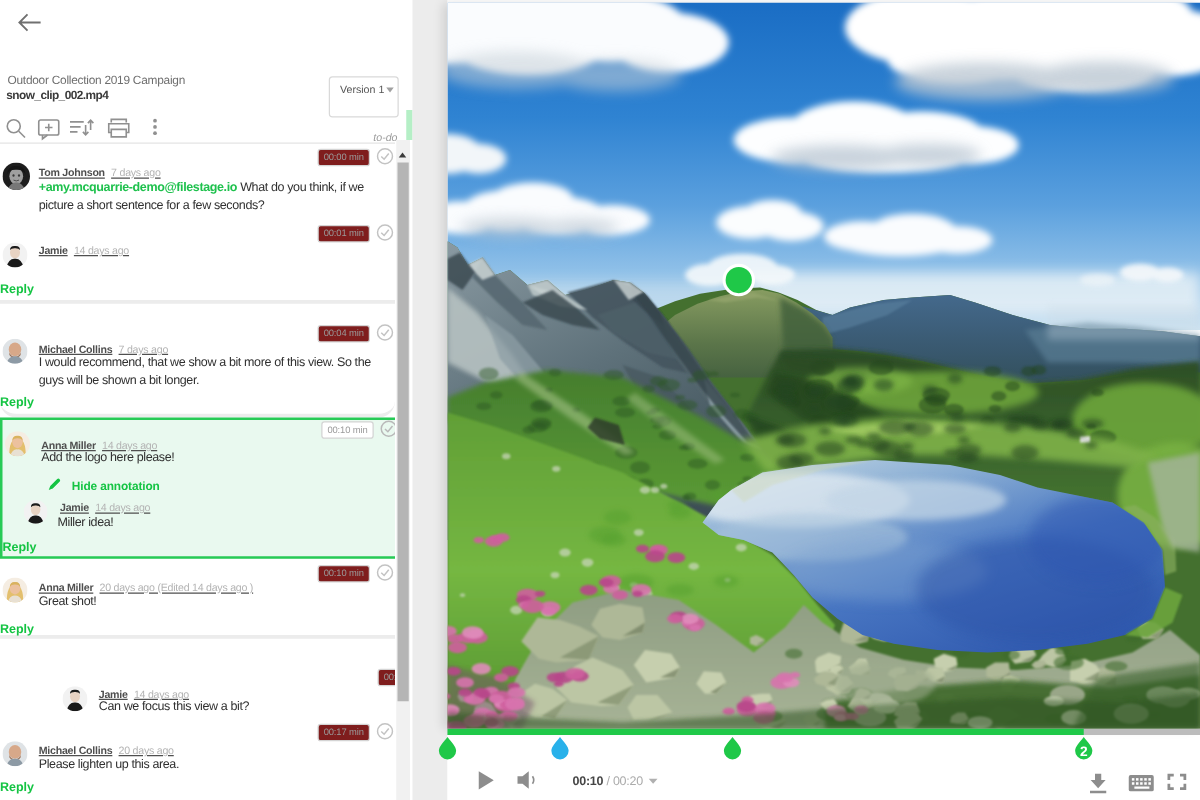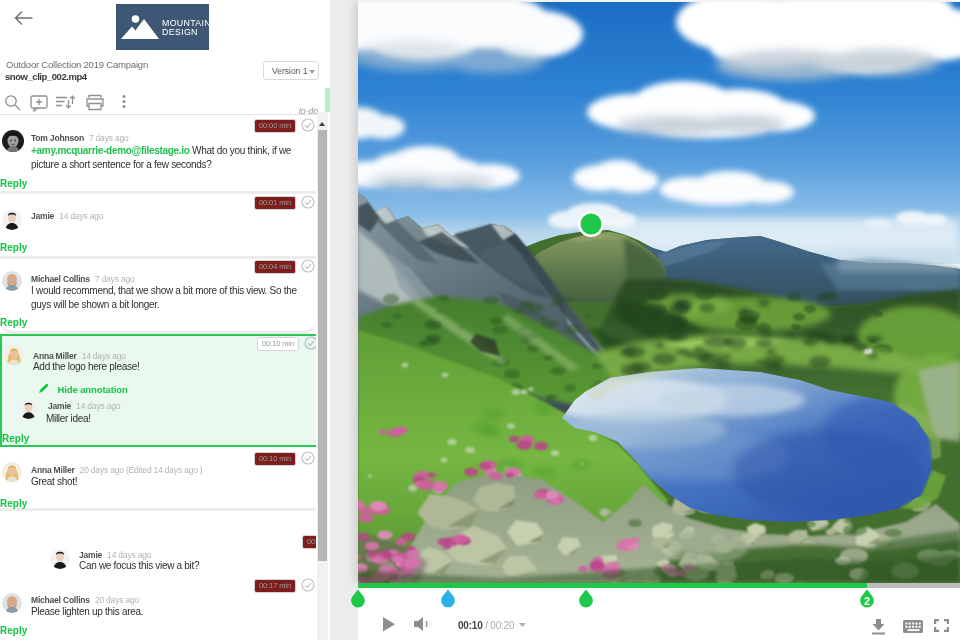--- a/index.html
+++ b/index.html
@@ -11,33 +11,33 @@
 #scroll { position:absolute; left:316px; top:0; width:14px; height:640px; background:transparent; }
 #scroll .track { position:absolute; left:1px; top:112px; width:11px; height:528px; background:#f1f1f1; }
 #scroll .thumb { position:absolute; left:2px; top:130px; width:9px; height:431px; background:#b5b5b5; }
 #scroll .greenbar { position:absolute; left:9px; top:88px; width:5px; height:24px; background:#b5efc6; }
 .arrowup { position:absolute; left:3px; top:121.5px; width:0; height:0; border-left:3.4px solid transparent; border-right:3.4px solid transparent; border-bottom:4.4px solid #3c3c3c; }
 
 #backarrow { position:absolute; left:12px; top:6px; width:24px; height:24px; color:#6b6b6b; }
 #logo { position:absolute; left:116px; top:4px; width:93px; height:46px; background:#3d5775; }
 #proj { position:absolute; left:6px; top:59px; font-size:9.5px; color:#6e6e6e; letter-spacing:-0.2px; }
 #fname { position:absolute; left:5px; top:71px; font-size:9.5px; font-weight:bold; color:#3a3a3a; letter-spacing:-0.45px; }
-#verbtn { position:absolute; left:263px; top:61px; width:56px; height:19px; border:1px solid #d9d9d9; border-radius:3px; background:#fff; font-size:8.5px; color:#555; line-height:19px; padding-left:8px; }
+#verbtn { position:absolute; left:263px; top:61px; width:56px; height:33px; border:1px solid #d9d9d9; border-radius:3px; background:#fff; font-size:8.5px; color:#555; line-height:19px; padding-left:8px; }
 #verbtn .caret { position:absolute; right:3.5px; top:8px; width:0; height:0; border-left:3.5px solid transparent; border-right:3.5px solid transparent; border-top:4px solid #a0a0a0; }
 #toolbar { position:absolute; left:0; top:88px; width:316px; height:27px; border-bottom:1px solid #e4e4e4; }
 #todo { position:absolute; right:-2px; top:16px; line-height:10px; }
 #todo .t1 { font-style:italic; font-size:8.5px; color:#9a9a9a; }
 #todo .t2 { font-weight:bold; font-size:9px; color:#3a3a3a; }
 
 #comments { position:absolute; left:0; top:115px; width:316px; height:525px; overflow:hidden; }
 .card { position:absolute; left:0; width:316px; background:#fff; border-bottom:3px solid #ececec; }
 .pill { position:absolute; right:20px; top:4px; border:1px solid #d4d4d4; border-radius:2.5px; background:#7f1d1d; font-size:7.5px; color:#9a9a9a; padding:1px 4px 1.5px 4px; letter-spacing:-0.1px; }
 .chk { position:absolute; right:1px; top:3px; }
 .avatar { position:absolute; left:2px; width:20px; height:20px; border-radius:50%; overflow:hidden; }
-.nrow { position:absolute; left:31px; font-size:8.5px; font-weight:bold; color:#4f4f4f; white-space:nowrap; letter-spacing:-0.2px; }
+.nrow { position:absolute; left:31px; font-size:8.5px; font-weight:bold; color:#4f4f4f; white-space:nowrap; letter-spacing:-0.2px;text-decoration:underline; }
 .nrow .dt { font-weight:normal; color:#b3b3b3; font-size:8.5px; margin-left:5px; }
 .msg { position:absolute; left:31px; font-size:10px; color:#303030; line-height:14px; letter-spacing:-0.3px; width:272px; }
 .msg .grn { color:#1ec14d;font-weight:bold; }
 .reply { position:absolute; left:0; width:316px; text-align:left; font-size:10px; font-weight:bold; color:#14c443; }
 
 #gcard { position:absolute; left:0; top:219px; width:319px; height:113px; background:#e9f9ef; border:2px solid #27ca56; }
 
 #player { position:absolute; left:358px; top:0; width:602px; height:640px; background:#fff; }
 #photo { position:absolute; left:0; top:2px; width:602px; height:581px; box-shadow:-4px 0 8px rgba(0,0,0,0.12); }
 #pbar { position:absolute; left:0; top:583px; width:602px; height:5px; background:#bcbcbc; }
@@ -48,29 +48,20 @@
 .time .tot { color:#ababab; font-weight:normal; }
 </style>
 </head>
 <body>
 <div id="app">
 
   <div id="sidebar">
     <svg id="backarrow" viewBox="0 0 24 24">
         <path d="M10 5.5 L3.5 12 L10 18.5 M4 12 L20.5 12" stroke="#707070" stroke-width="1.5" fill="none"></path>
       </svg>
-    <div id="logo">
-      <svg width="93" height="46" viewBox="0 0 93 46">
-        <circle cx="19.5" cy="15" r="3.8" fill="#fff"></circle>
-        <path d="M5 35 L16 22.5 L27 35 Z" fill="#fff"></path>
-        <path d="M13 35 L28 15 L43 35 Z" fill="#fff"></path>
-        <text x="46" y="21.5" font-size="8.8" fill="#fff" letter-spacing="0.35">MOUNTAIN</text>
-        <text x="46" y="30.5" font-size="8.8" fill="#fff" letter-spacing="0.35">DESIGN</text>
-      </svg>
-    </div>
     <div id="proj">Outdoor Collection 2019 Campaign</div>
     <div id="fname">snow_clip_002.mp4</div>
     <div id="verbtn">Version 1<span class="caret"></span></div>
     <div id="toolbar">
       <svg width="140" height="27" viewBox="0 0 140 27">
         <g stroke="#909090" stroke-width="1.3" fill="none">
           <circle cx="11" cy="13" r="5.2"></circle>
             <path d="M15 17 L20 22"></path>
           <rect x="31" y="8" width="16" height="12" rx="1.5"></rect>
             <path d="M39 11 L39 17 M36 14 L42 14"></path>
@@ -103,21 +94,21 @@
             <path d="M3.5 20 Q6 14 10 14.5 Q14 14 16.5 20Z" fill="#777"></path>
             <ellipse cx="8" cy="9.5" rx="0.8" ry="0.9" fill="#3a3a3a"></ellipse>
             <ellipse cx="12" cy="9.5" rx="0.8" ry="0.9" fill="#3a3a3a"></ellipse>
             <path d="M8 12.8 Q10 14 12 12.8" stroke="#4a4a4a" stroke-width="0.7" fill="none"></path>
           </svg>
         <div class="nrow" style="top:18px">Tom Johnson<span class="dt">7 days ago</span></div>
         <div class="msg" style="top:29px"><span class="grn">+amy.mcquarrie-demo@filestage.io</span> What do you think, if we<br>picture a short sentence for a few seconds?</div>
         <div class="reply" style="top:63px">Reply</div>
       </div>
 
-      <div class="card" style="top:79px;height:65px;">
+      <div class="card" style="top:63px;height:65px;">
         <div class="pill" style="top:2px">00:01 min</div>
         <svg class="chk" width="14" height="14" style="top:1px">
             <circle cx="7" cy="7" r="6" fill="none" stroke="#c3c3c3" stroke-width="1.2"></circle>
             <path d="M4 7.2 L6.3 9.4 L10 4.8" fill="none" stroke="#c3c3c3" stroke-width="1.2"></path>
           </svg>
         <svg class="avatar" style="top:16px" viewBox="0 0 20 20">
             <rect width="20" height="20" fill="#f2f2f2"></rect>
             <ellipse cx="10" cy="8" rx="4" ry="4.8" fill="#e8d3c3"></ellipse>
             <path d="M6 6 Q6 2.5 10 2.8 Q14 2.5 14 6 Q13 4.5 10 4.6 Q7 4.5 6 6Z" fill="#1c1c1c"></path>
             <path d="M3 20 Q5 12.5 10 13 Q15 12.5 17 20Z" fill="#191919"></path>

